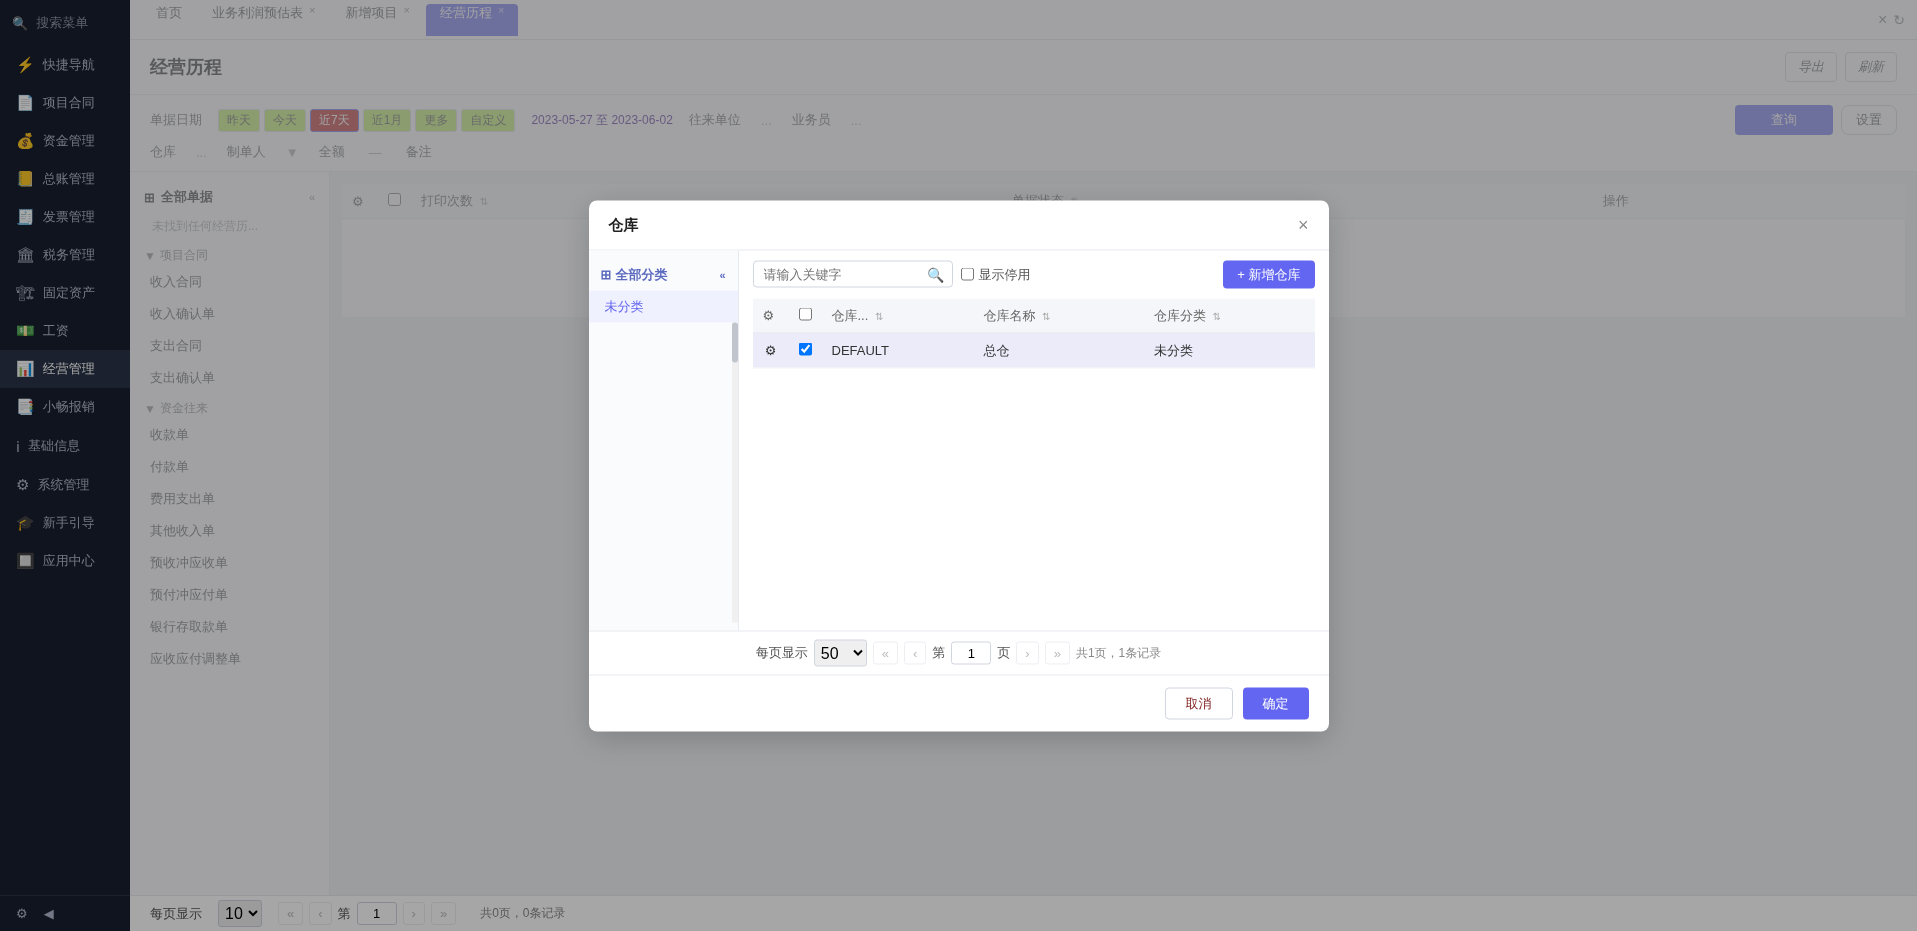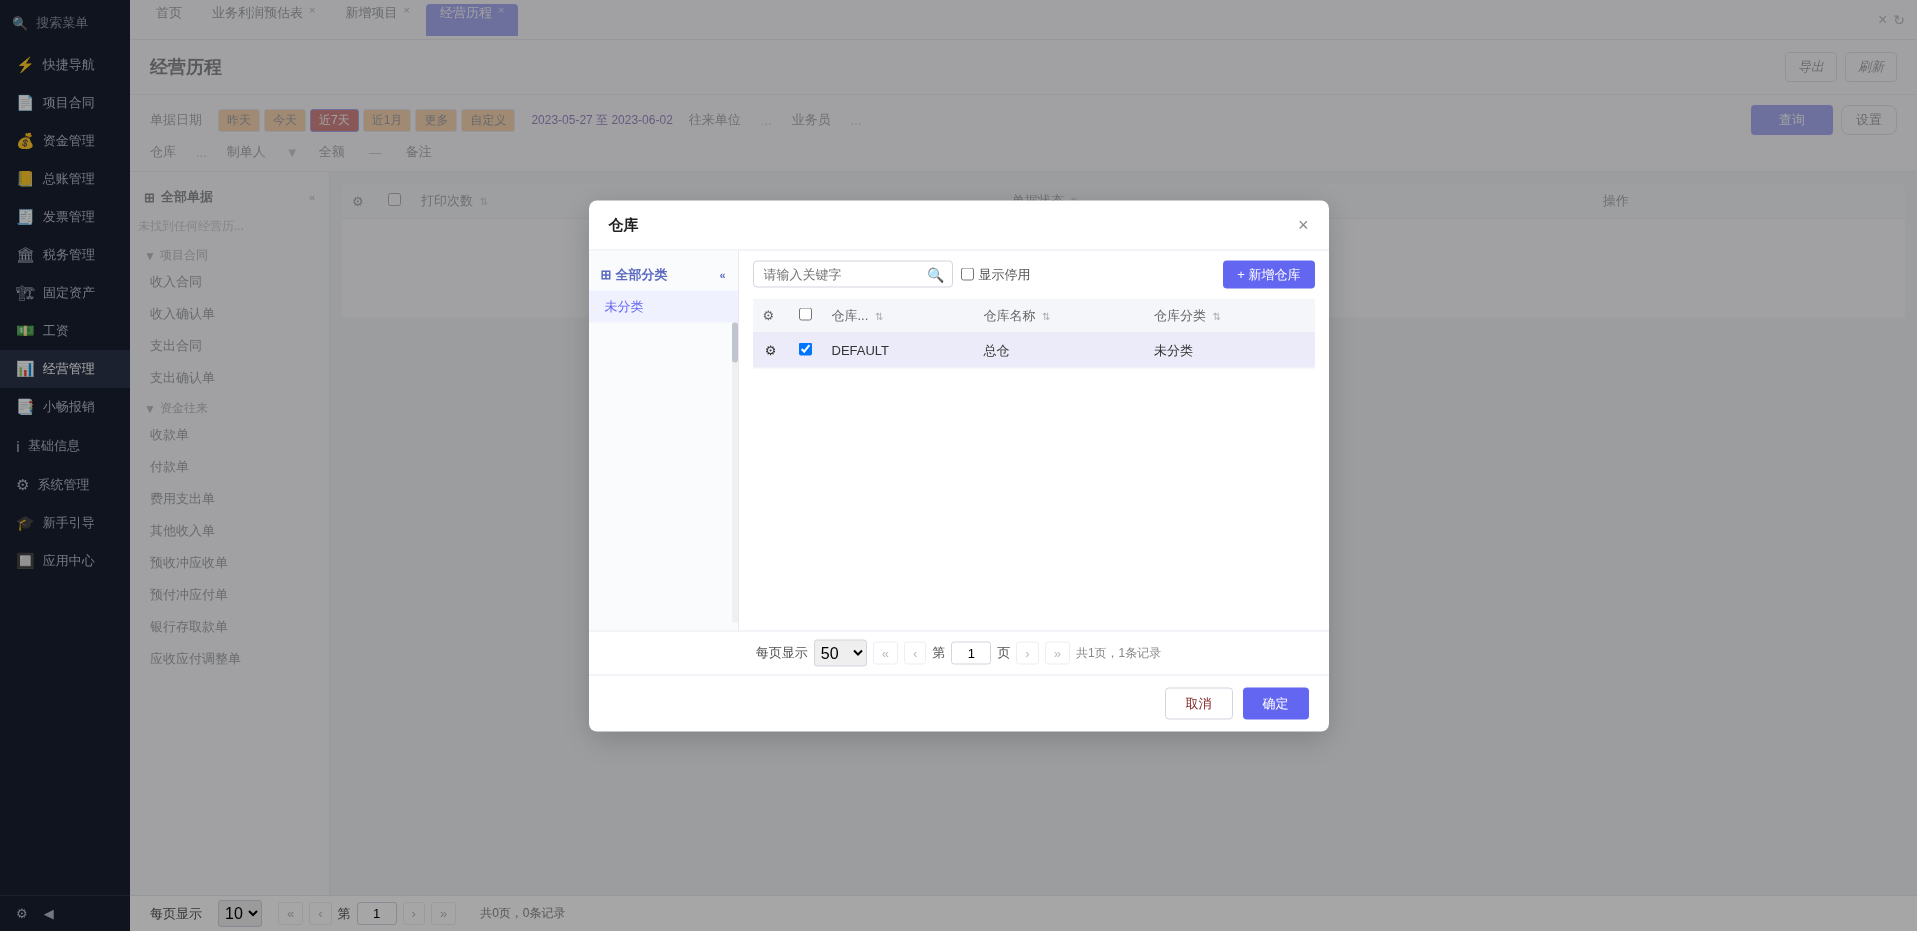--- a/index.html
+++ b/index.html
@@ -54,29 +54,29 @@
 
     
     .filter-bar {
       background: #fff; padding: 10px 20px; border-bottom: 1px solid #e8eaf0; flex-shrink: 0;
     }
     .filter-row { display: flex; align-items: center; gap: 16px; margin-bottom: 8px; flex-wrap: wrap; }
     .filter-label { color: #666; font-size: 13px; white-space: nowrap; }
     .date-btns { display: flex; gap: 4px; }
     .date-btn {
       padding: 2px 8px; border-radius: 3px; border: 1px solid #d8dce6; cursor: pointer;
-      font-size: 12px; background: #fdba74; color: #555;
+      font-size: 12px; background: #bef264; color: #555;
     }
     .date-btn.active { background: #b91c1c; color: #fff; border-color: #6366f1; }
     .date-range { font-size: 12px; color: #4c1d95; }
     .filter-dots { color: #aaa; cursor: pointer; padding: 0 4px; }
 
     .filter-row2 { display: flex; align-items: center; gap: 16px; }
     .btn-query {
-      padding: 5px 28px; background: #6366f1; color: #fff; border: none;
+      padding: 5px 36px; background: #6366f1; color: #fff; border: none;
       border-radius: 4px; cursor: pointer; font-size: 13px;
     }
     .btn-setting {
       padding: 5px 14px; background: #fff; color: #555; border: 1px solid #d0d5df;
       border-radius: 8px; cursor: pointer; font-size: 13px;
     }
 
     
     .content-area { display: flex; flex: 1; overflow: hidden; background: #f0f2f5; }
     .left-nav {
@@ -353,21 +353,21 @@
   </div>
 
   <div class="content-area">
 
     <div class="left-nav">
       <div class="left-nav-header">
         <span>⊞</span>
         <span>全部单据</span>
         <span style="margin-left:auto;font-size:11px;color:#aaa;">«</span>
       </div>
-      <div style="padding:6px 8px;font-size:12px;color:#aaa;">未找到任何经营历...</div>
+      <div style="padding:6px 22px;font-size:12px;color:#aaa;">未找到任何经营历...</div>
       <div class="left-nav-section">
         <span>▼</span>
         <span>项目合同</span>
       </div>
       <div class="left-nav-item">收入合同</div>
       <div class="left-nav-item">收入确认单</div>
       <div class="left-nav-item">支出合同</div>
       <div class="left-nav-item">支出确认单</div>
       <div class="left-nav-section">
         <span>▼</span>

